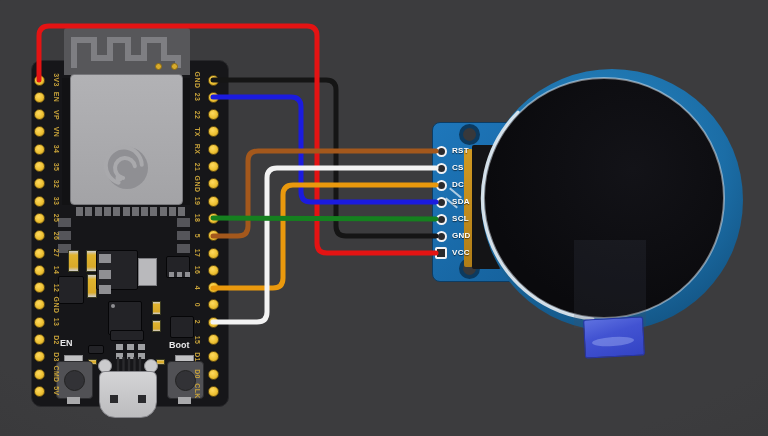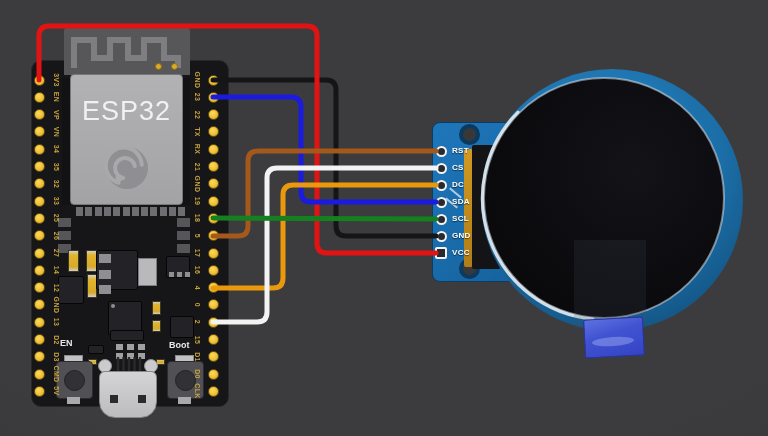--- a/index.html
+++ b/index.html
@@ -59,21 +59,20 @@
     <svg width="126" height="47">
       <path d="M 10 40 L 10 12 L 30 12 L 30 30 L 46 30 L 46 12 L 64 12 L 64 30 L 80 30 L 80 12 L 100 12 L 100 30 L 114 30 L 114 40" fill="none" stroke="#7e7e82" stroke-width="6"></path>
     </svg>
   </div>
   <div class="abs gold-dot" style="left:155px;top:63px;"></div>
   <div class="abs gold-dot" style="left:171px;top:63px;"></div>
 
   <div class="abs side-strip" style="left:62px;"></div>
   <div class="abs side-strip" style="left:181px;"></div>
   <div class="abs shield"></div>
-  <div class="abs chip-title">ESP32</div>
 
   <svg class="abs" style="left:104px;top:145px;" width="46" height="46">
     <circle cx="23" cy="23" r="21" fill="#8f8f93"></circle>
     <g fill="none" stroke="#a9a9ac" stroke-width="4" stroke-linecap="round" transform="rotate(-20 23 23)">
       <path d="M 10 34 A 18 18 0 1 1 38 25"></path>
       <path d="M 16 31 A 10 10 0 1 1 31 24"></path>
     </g>
     <circle cx="15" cy="33" r="3.5" fill="#a9a9ac"></circle>
   </svg>
 

